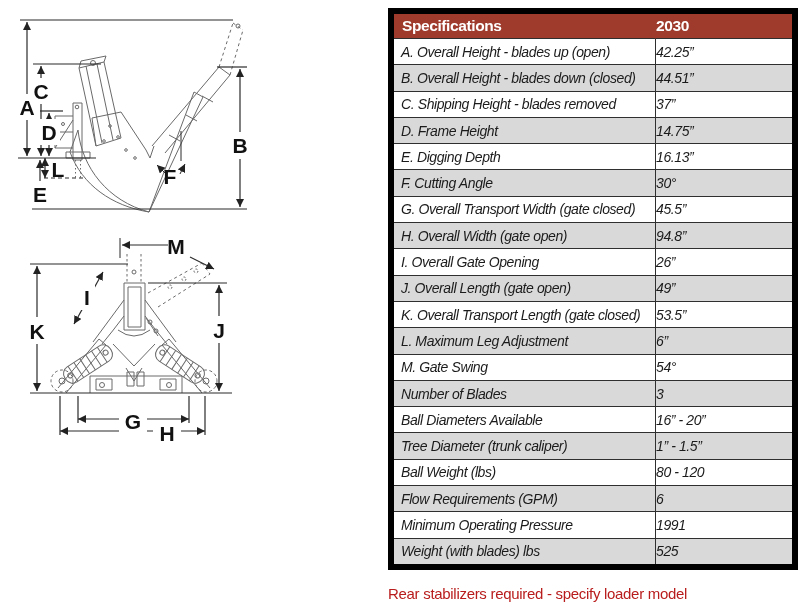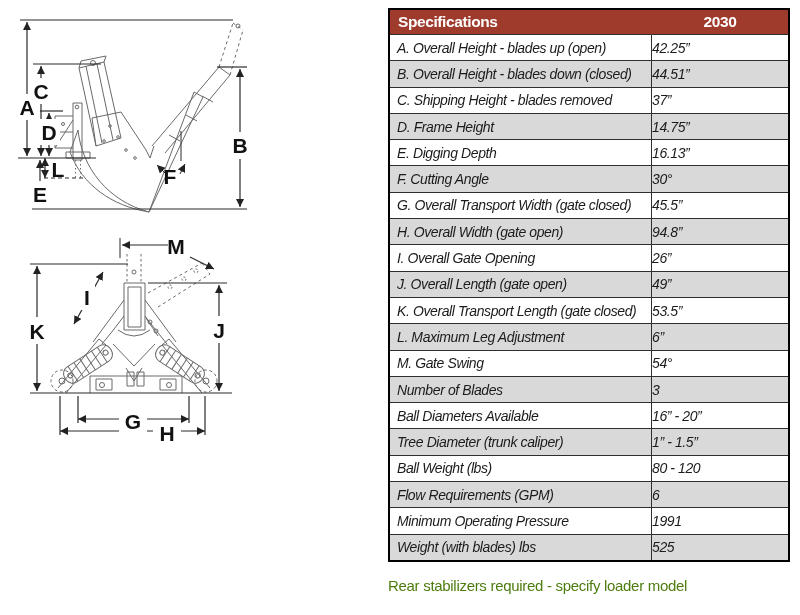--- a/index.html
+++ b/index.html
@@ -6,35 +6,35 @@
   body{width:800px;height:615px;overflow:hidden;font-family:"Liberation Sans",sans-serif;}
   .page{position:relative;width:800px;height:615px;background:#fff;}
 
   
   svg.diagram{position:absolute;left:0;top:0;}
   .dim-label{font-family:"Liberation Sans",sans-serif;font-weight:bold;font-size:21px;fill:#111;}
 
   
   .spec-panel{position:absolute;left:388px;top:8px;width:404px;}
   table.spec{border-collapse:separate;border-spacing:0;width:388px;table-layout:fixed;
-             border:2px solid #000000;font-size:14px;letter-spacing:-0.4px;color:#1b1b1b;}
+             border:6px solid #000000;font-size:14px;letter-spacing:-0.4px;color:#1b1b1b;}
   col.c-label{width:262px;}
   col.c-value{width:136px;}
   th{background:#9E3B2C;color:#ffffff;font-size:15.5px;font-weight:bold;height:24px;
      border-bottom:1px solid #2f2f2f;padding:0;}
   th.h-title{text-align:left;padding-left:8px;border-right:1px solid #9E3B2C;}
-  th.h-model{text-align:center;}
+  th.h-model{text-align:left;}
   td{height:25.3px;border-bottom:1px solid #2f2f2f;padding:0;white-space:nowrap;overflow:hidden;font-style:italic;}
   td.lbl{padding-left:7px;text-align:left;border-right:1px solid #2f2f2f;}
   td.val{}
   tbody tr:nth-child(even){background:#D9D9D9;}
   tbody tr:nth-child(odd){background:#ffffff;}
   tbody tr:last-child td{border-bottom:none;}
 
-  .footnote{margin-top:15px;font-size:15px;color:#4d7c0f;letter-spacing:-0.3px;}
+  .footnote{margin-top:15px;font-size:15px;color:#b91c1c;letter-spacing:-0.3px;}
 </style>
 </head>
 <body>
 
 <div class="page">
 
   <svg class="diagram" width="385" height="615" viewBox="0 0 385 615">
     <defs>
       <marker id="arrow" markerWidth="9" markerHeight="9" refX="8" refY="4" orient="auto-start-reverse" markerUnits="userSpaceOnUse">
         <path d="M0,0 L8,4 L0,8 Z" fill="#222"></path>

